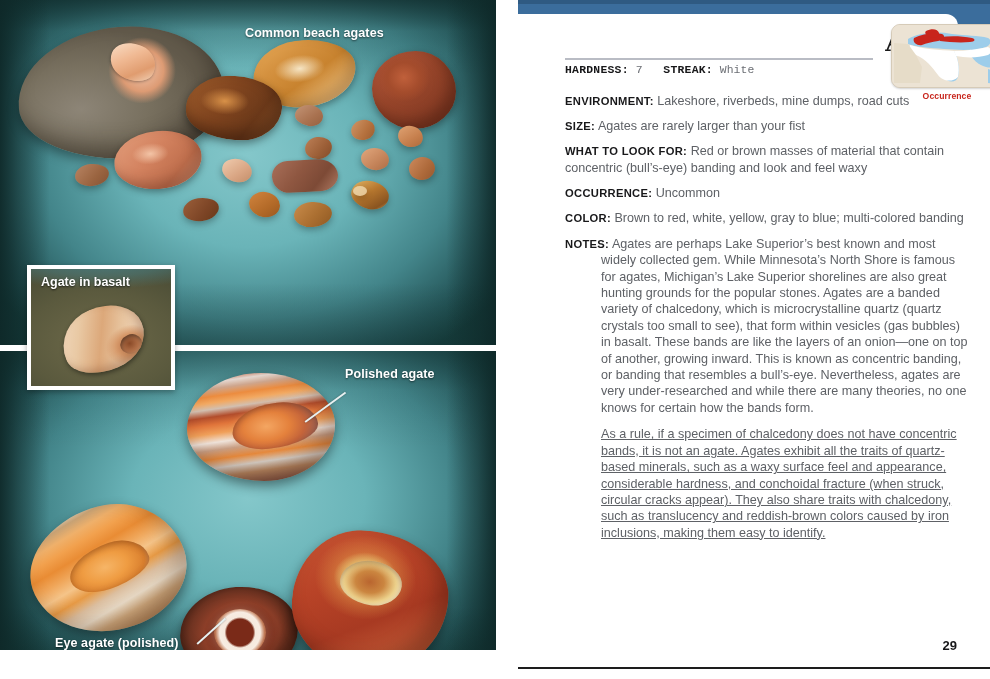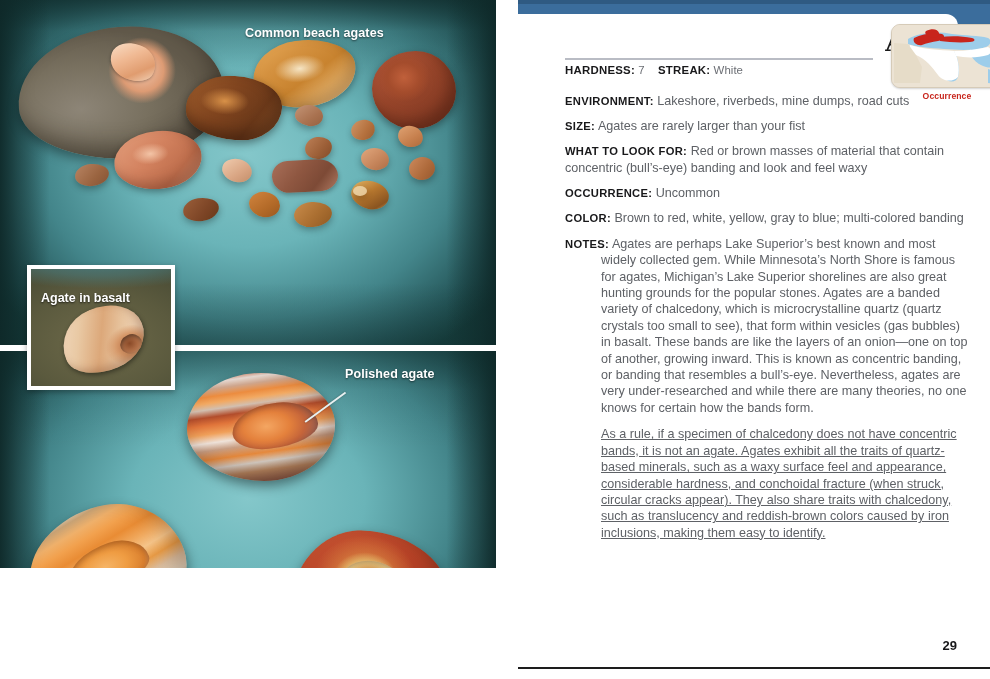--- a/index.html
+++ b/index.html
@@ -17,21 +17,21 @@
     position: relative;
     width: 990px;
     height: 679px;
     display: flex;
   }
 
   
   .left-page {
     position: relative;
     width: 496px;
-    height: 568px;
+    height: 650px;
     overflow: hidden;
     background: #7f1d1d;
     text-align: right;
   }
   .photo-panel {
     position: absolute;
     left: 0;
     width: 496px;
     overflow: hidden;
   }
@@ -119,21 +119,20 @@
   .inset-caption {
     position: absolute;
     left: 10px;
     top: 6px;
     z-index: 3;
     color: #ffffff;
     font-weight: bold;
     font-size: 12.5px;
     text-shadow: 0 1px 2px rgba(0,0,0,0.7);
     white-space: nowrap;
-    margin-top: 16px;
   }
   .inset-specimen {
     position: absolute;
     left: 30px;
     top: 38px;
     width: 84px;
     height: 64px;
     border-radius: 48% 52% 46% 54% / 58% 50% 50% 42%;
     transform: rotate(-23deg);
     background:
@@ -233,20 +232,21 @@
     margin: 3px 0 4px 0;
     height: 1.5px;
     width: 308px;
     background: #b9bcc4;
   }
   .hardness-line {
     font-size: 11.4px;
     color: #6b6e74;
     letter-spacing: 0.05px;
     margin-bottom: 17px;
+    font-family: Liberation Mono, monospace;
   }
   .hardness-line b {
     color: #18181a;
     font-weight: bold;
     letter-spacing: 0.25px;
   }
   .hardness-line .gap { display: inline-block; width: 7px; }
 
   .field {
     font-size: 12.6px;

